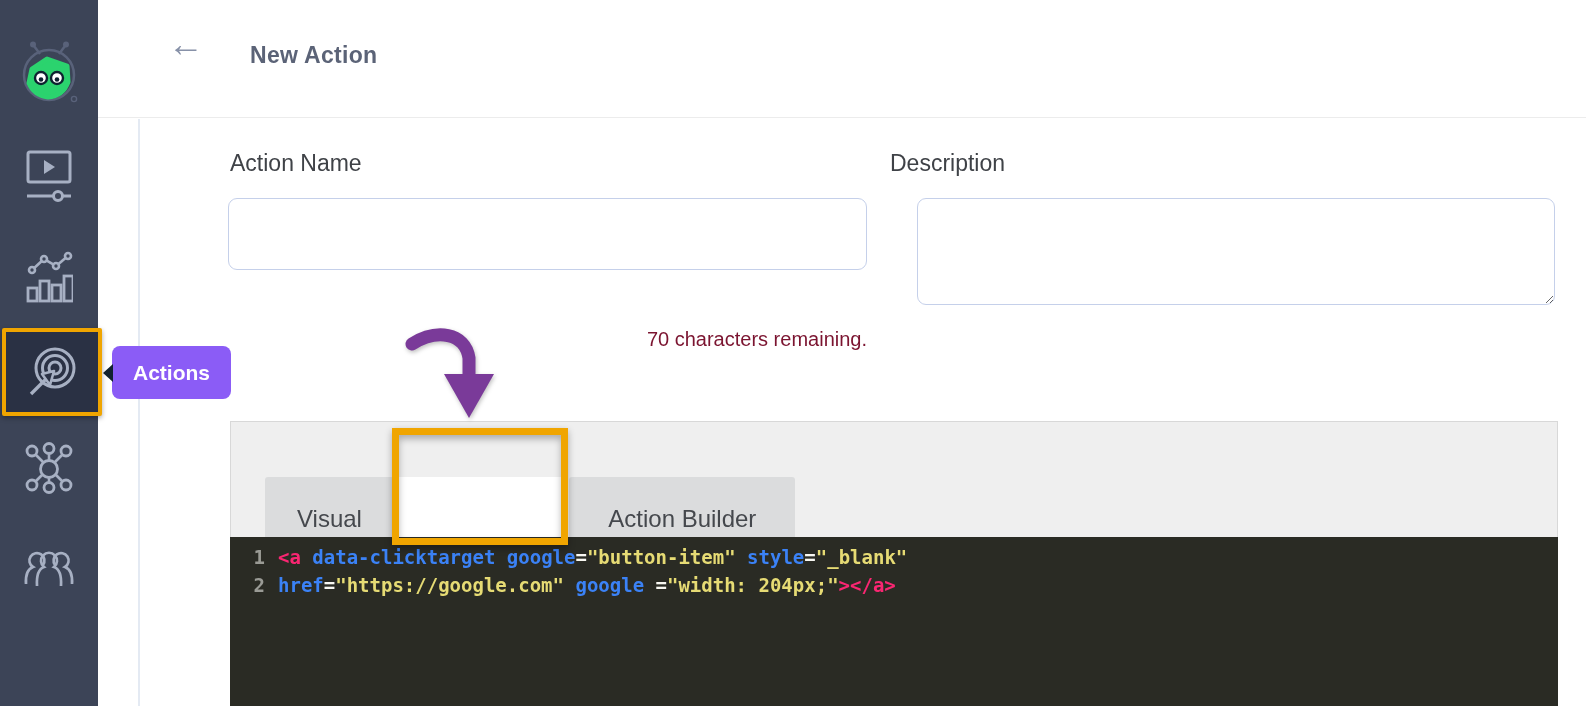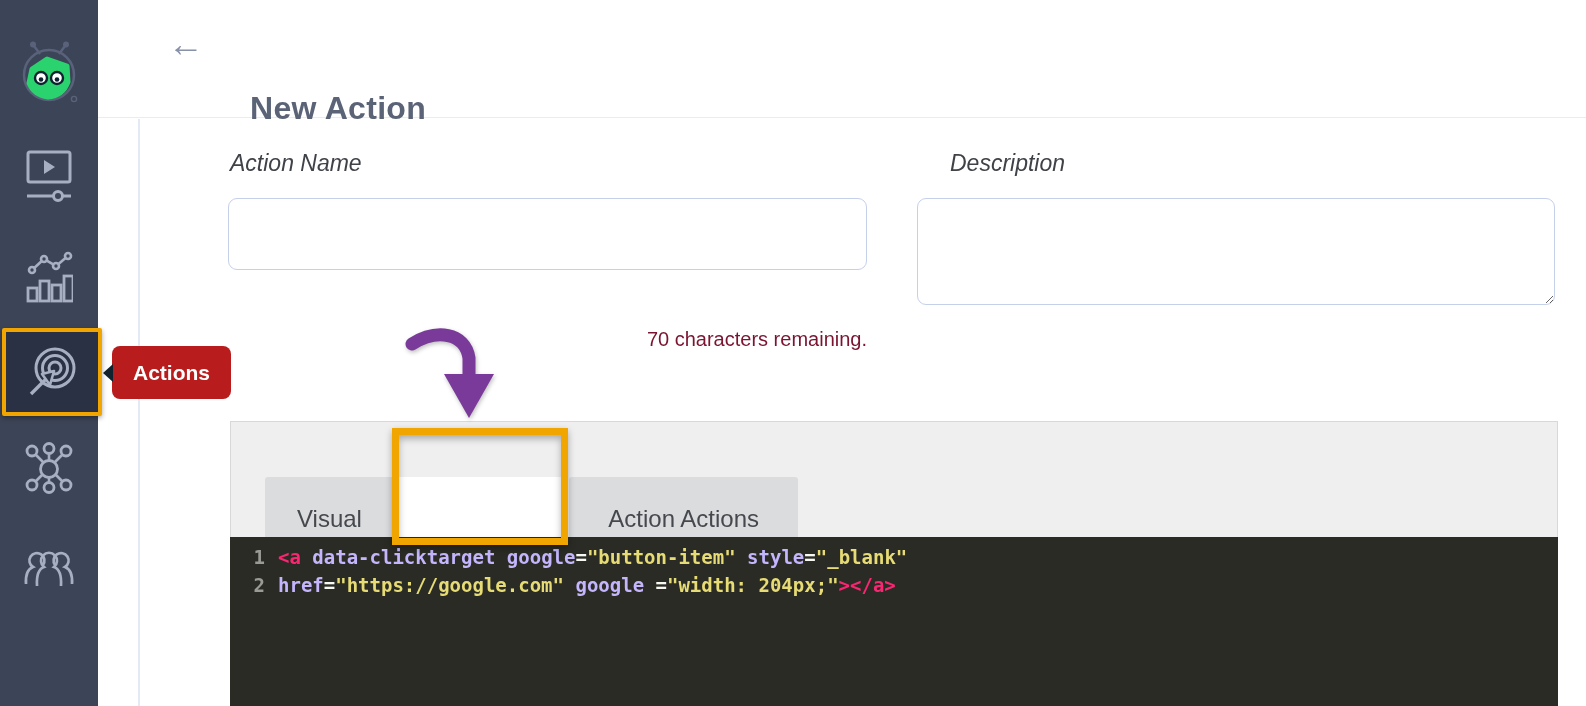--- a/index.html
+++ b/index.html
@@ -6,35 +6,35 @@
     font-family:"Liberation Sans",sans-serif;position:relative;}
   *{box-sizing:border-box;}
 
   
   .sidebar{position:absolute;left:0;top:0;width:98px;height:706px;background:#3C4457;z-index:2;}
   .side-item{position:absolute;display:flex;align-items:center;justify-content:center;cursor:pointer;}
   .side-item svg{display:block;}
   .active-tile{position:absolute;left:2px;top:328px;width:100px;height:88px;background:#2A3144;
     border:4px solid #F0A500;border-radius:2px;box-shadow:0 2px 5px rgba(0,0,0,.35);z-index:3;
     display:flex;align-items:center;justify-content:center;}
-  .tooltip{position:absolute;left:112px;top:346px;height:53px;padding:0 21px;background:#b91c1c;
+  .tooltip{position:absolute;left:112px;top:346px;height:53px;padding:0 21px;background:#8b5cf6;
     border-radius:8px;color:#fff;font-size:21px;font-weight:600;display:flex;align-items:center;z-index:9;}
   .tooltip::before{content:"";position:absolute;left:-9px;top:50%;transform:translateY(-50%);
     border-top:9px solid transparent;border-bottom:9px solid transparent;border-right:10px solid #12222F;}
 
   
   .header{position:absolute;left:98px;top:0;width:1488px;height:118px;background:#fff;
     border-bottom:1px solid #ECECEC;z-index:1;}
   .back-btn{position:absolute;left:70px;top:26px;font-size:36px;color:#8791A8;line-height:1;
     background:none;border:none;cursor:pointer;font-family:inherit;padding:0;}
-  .page-title{position:absolute;left:152px;top:42px;font-size:32px;font-weight:700;color:#5B6377;letter-spacing:.3px;margin-top:48px;}
+  .page-title{position:absolute;left:152px;top:42px;font-size:23px;font-weight:700;color:#5B6377;letter-spacing:.3px;}
 
   
   .v-divider{position:absolute;left:138px;top:119px;width:2px;height:587px;background:#E4EAF3;}
-  .field-label{position:absolute;font-size:23px;font-weight:500;color:#3F4247;font-style:italic;}
+  .field-label{position:absolute;font-size:23px;font-weight:500;color:#3F4247;}
   .name-input{position:absolute;left:228px;top:198px;width:639px;height:72px;border:1.5px solid #C5D0EA;
     border-radius:9px;background:#fff;font-size:20px;padding:0 14px;color:#333;outline:none;}
   .hint{position:absolute;left:228px;top:284px;width:639px;text-align:right;font-size:20px;
     font-weight:500;color:#7B1430;margin-top:44px;}
   .desc-textarea{position:absolute;left:917px;top:198px;width:638px;height:107px;border:1.5px solid #C5D0EA;
     border-radius:9px;background:#fff;font-size:20px;padding:10px 14px;color:#333;outline:none;
     resize:both;font-family:inherit;}
 
   
   .panel{position:absolute;left:230px;top:421px;width:1328px;height:285px;}
@@ -45,21 +45,21 @@
     font-size:24px;font-weight:500;cursor:pointer;border-radius:3px 3px 0 0;}
   .tab-visual{padding:0 32px;}
   .tab-html{padding:0 53px;background:#FFFFFF;color:#1568D3;align-items:flex-end;}
   .tab-builder{padding:0 39px;}
   .editor{position:absolute;left:0;top:116px;width:100%;height:169px;background:#2A2B24;
     padding-top:6px;overflow:hidden;cursor:text;}
   .code-line{display:flex;font-family:"DejaVu Sans Mono",monospace;font-size:19px;line-height:28px;font-weight:700;}
   .ln{width:48px;padding-right:13px;text-align:right;color:#9A9B95;flex:0 0 auto;}
   .code-line span{white-space:pre;}
   .tok-tag{color:#F92672;}
-  .tok-attr{color:#c4b5fd;}
+  .tok-attr{color:#3b82f6;}
   .tok-str{color:#E6DB74;}
   .tok-plain{color:#F8F8F2;}
 
   
   .tab-highlight{position:absolute;left:162px;top:7px;width:176px;height:117px;border:7px solid #F0A500;
     z-index:5;box-shadow:0 3px 7px rgba(0,0,0,.3), inset 0 4px 7px rgba(0,0,0,.28);pointer-events:none;}
   .arrow-annotation{position:absolute;left:398px;top:326px;z-index:6;pointer-events:none;
     filter:drop-shadow(1px 2px 2px rgba(0,0,0,.25));}
 </style>
 </head>
@@ -153,34 +153,34 @@
   <button class="back-btn">←</button>
   <div class="page-title">New Action</div>
 </header>
 
 <div class="v-divider"></div>
 
 <div class="field-label" style="left:230px;top:150px;">Action Name</div>
 <input class="name-input" type="text" value="" style="">
 <div class="hint">70 characters remaining.</div>
 
-<div class="field-label" style="left:950px;top:150px;">Description</div>
+<div class="field-label" style="left:890px;top:150px;">Description</div>
 <textarea class="desc-textarea" style=""></textarea>
 
 <section class="panel">
   <div class="tabstrip">
     <div class="tabs-row">
       <div class="tab tab-visual">
         <span>Visual</span>
       </div>
       <div class="tab tab-html">
         <span>HTML</span>
       </div>
       <div class="tab tab-builder">
-        <span>Action Actions</span>
+        <span>Action Builder</span>
       </div>
     </div>
   </div>
 
   <div class="tab-highlight"></div>
 
   <div class="editor">
     <div class="code-lines">
         <div class="code-line">
           <span class="ln">1</span>

